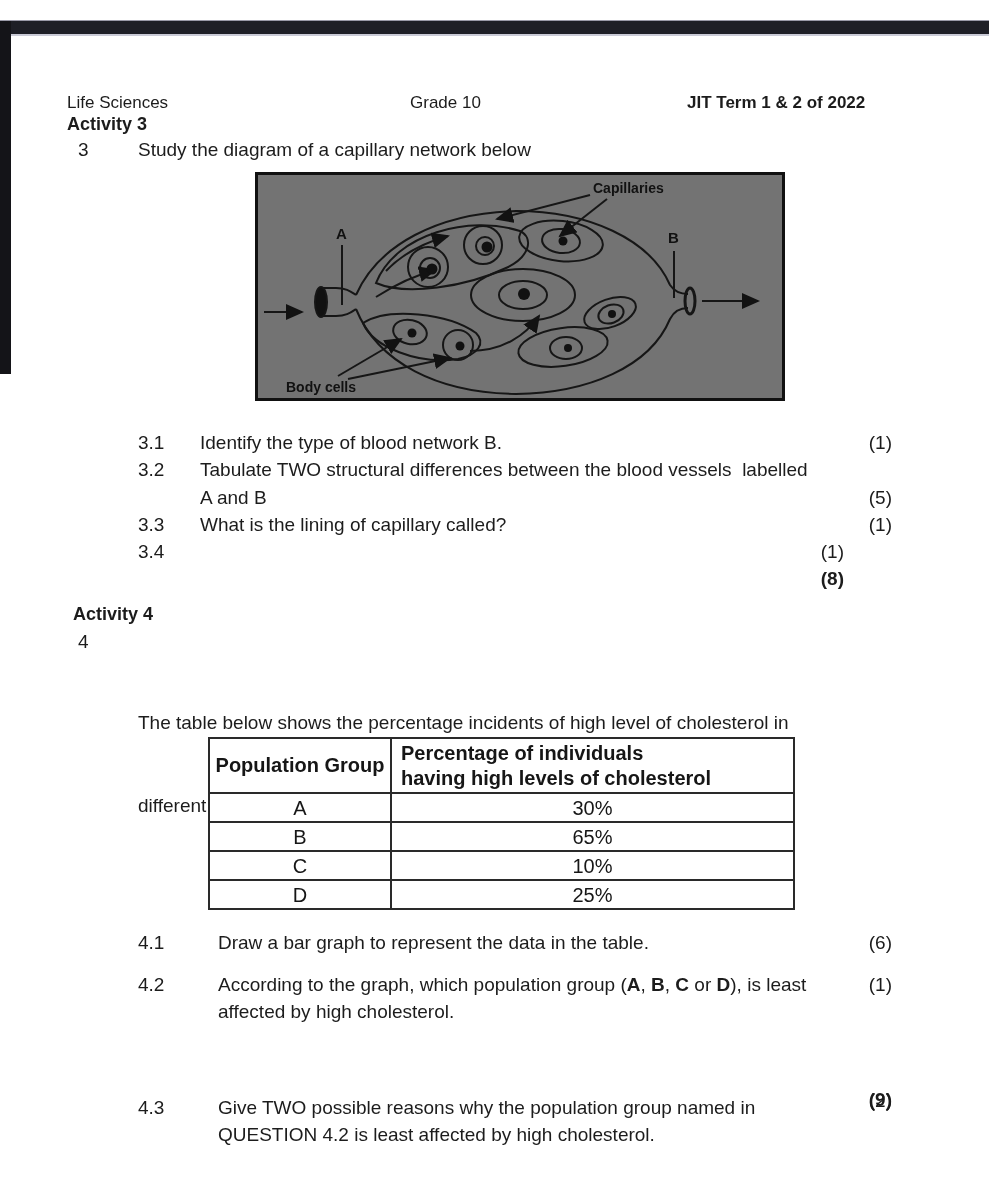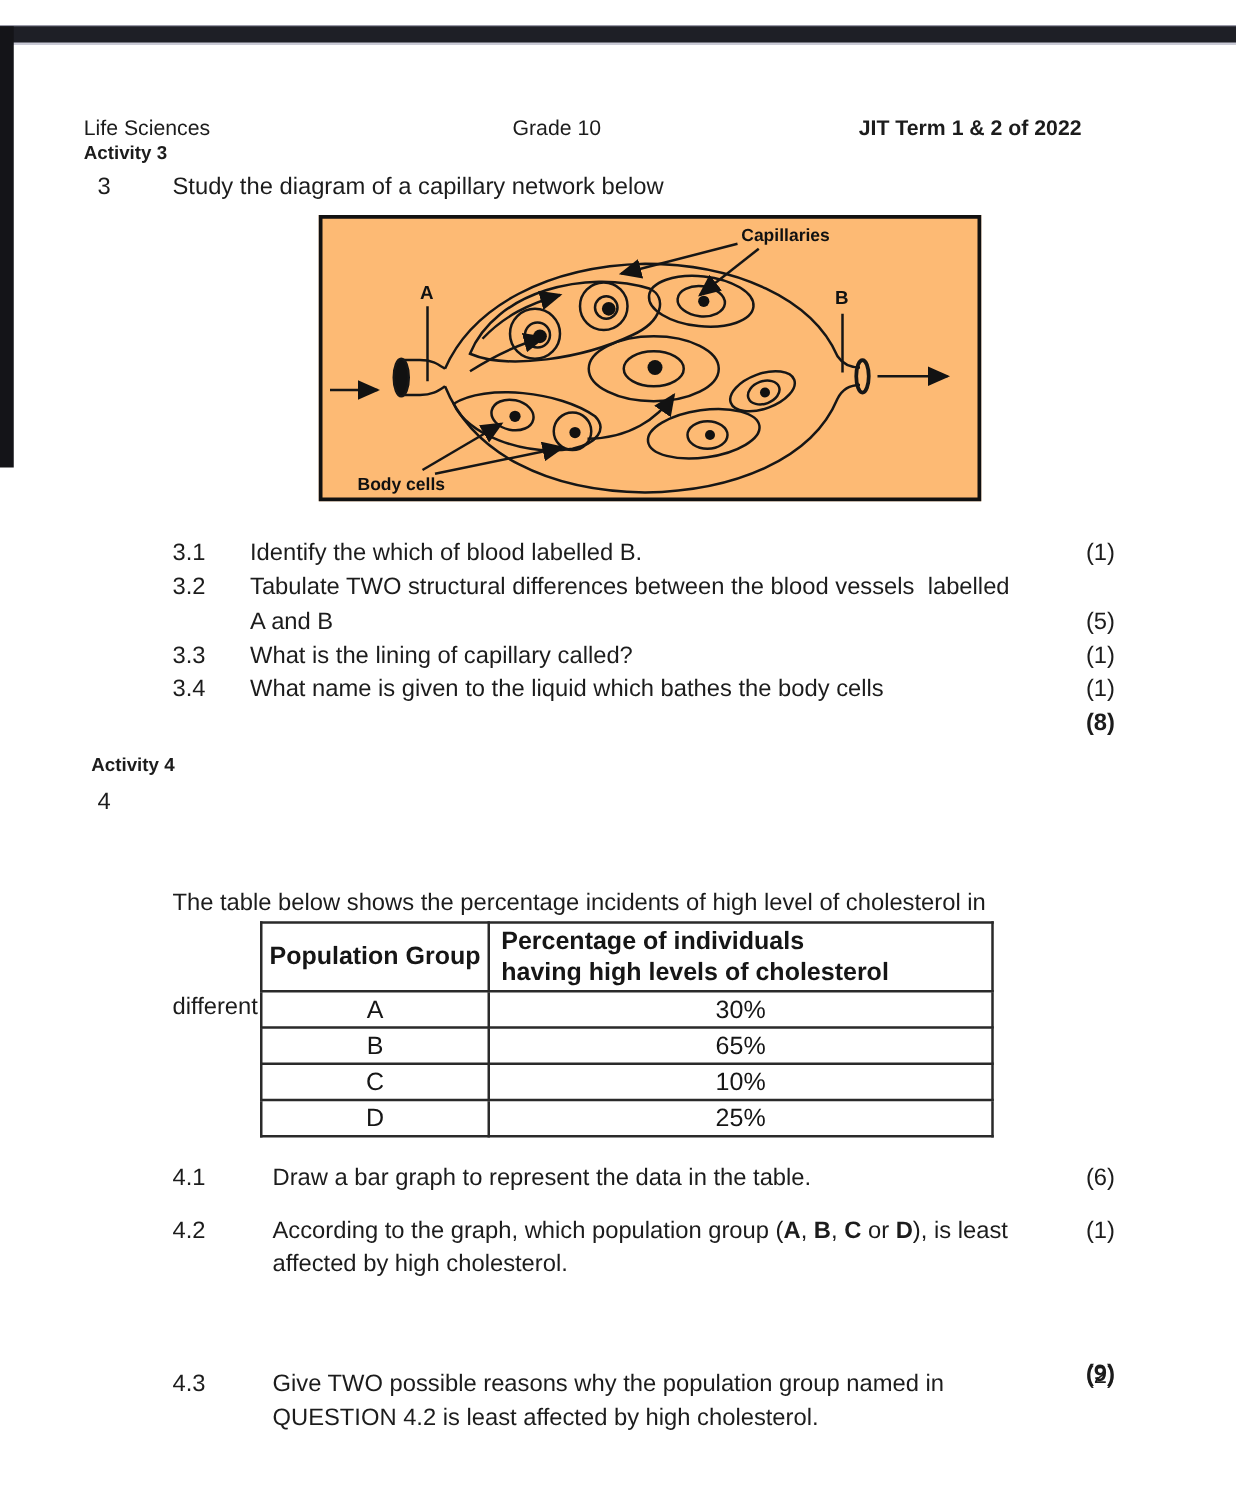--- a/index.html
+++ b/index.html
@@ -10,30 +10,30 @@
   .abs{position:absolute;}
   
   .topbar{left:0;top:21px;width:989px;height:13px;background:#1e1f26;box-shadow:0 2px 0 #c9cad6, 0 -1px 0 #9a9aa8;}
   .leftbar{left:0;top:21px;width:11px;height:353px;background:#141418;}
   
   .hdr{font-size:17px;white-space:pre;}
   .hdr-left{left:67px;top:93px;text-align:center;}
   .hdr-center{left:410px;top:93px;}
   .hdr-right{left:687px;top:93px;font-weight:bold;}
   
-  .act-title{font-size:15px;font-weight:bold;white-space:pre;}
+  .act-title{font-size:18px;font-weight:bold;white-space:pre;}
   .a3-title{left:67px;top:114px;}
   .a4-title{left:73px;top:604px;}
   .qbig{font-size:19px;white-space:pre;}
   .a3-num{left:78px;top:139px;}
   .a3-intro{left:138px;top:139px;}
   .a4-num{left:78px;top:631px;}
   .a4-intro{left:138px;top:654px;font-size:19px;line-height:27.5px;white-space:pre;}
   
-  .diagram{left:255px;top:172px;width:524px;height:223px;border:3px solid #111;background:#fdba74;}
+  .diagram{left:255px;top:172px;width:524px;height:223px;border:3px solid #111;background:#737373;}
   .diagram svg{display:block;width:100%;height:100%;}
   
   .qsec{font-size:19px;line-height:27.3px;display:grid;}
   .qsec .qnum,.qsec .qtext,.qsec .qmark{white-space:pre;}
   .qmark{text-align:right;}
   .q3{left:138px;top:429px;width:754px;grid-template-columns:62px 644px 48px;}
   .qblock4{left:138px;top:0;width:754px;grid-template-columns:80px 626px 48px;font-size:19px;line-height:27.3px;display:grid;position:absolute;}
   .q41{top:929px;}
   .q42{top:971px;}
   .q43{top:1094px;}
@@ -129,37 +129,36 @@
       <text x="335" y="18" font-size="14">Capillaries</text>
       <text x="78" y="64" font-size="15">A</text>
       <text x="410" y="68" font-size="15">B</text>
       <text x="28" y="217" font-size="14">Body cells</text>
     </g>
   </svg>
 </div>
 
 <div class="abs qsec q3">
   <span class="qnum">3.1</span>
-  <span class="qtext">Identify the which of blood labelled B.</span>
+  <span class="qtext">Identify the type of blood network B.</span>
   <span class="qmark">(1)</span>
 
   <span class="qnum">3.2</span>
   <span class="qtext">Tabulate TWO structural differences between the blood vessels  labelled</span>
   <span class="qmark"></span>
 
   <span class="qnum"></span>
   <span class="qtext">A and B</span>
   <span class="qmark">(5)</span>
 
   <span class="qnum">3.3</span>
   <span class="qtext">What is the lining of capillary called?</span>
   <span class="qmark">(1)</span>
 
   <span class="qnum">3.4</span>
-  <span class="qtext">What name is given to the liquid which bathes the body cells</span>
   <span class="qmark">(1)</span>
 
   <span class="qnum"></span>
   <span class="qtext"></span>
   <span class="qmark bold">(8)</span>
 </div>
 
 <div class="abs act-title a4-title">Activity 4</div>
 <div class="abs qbig a4-num">4</div>
 <div class="abs a4-intro">

